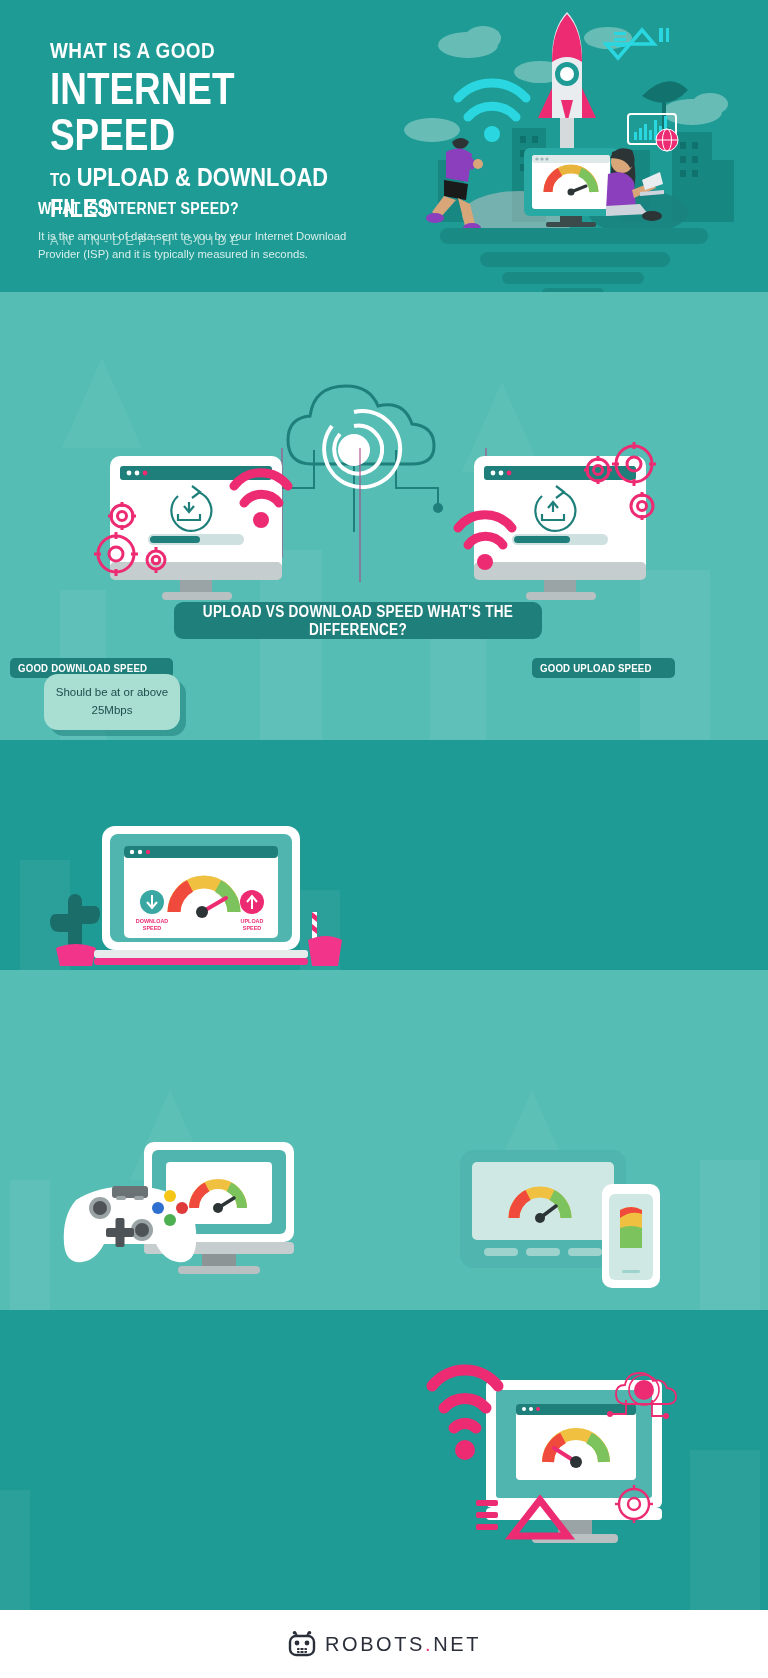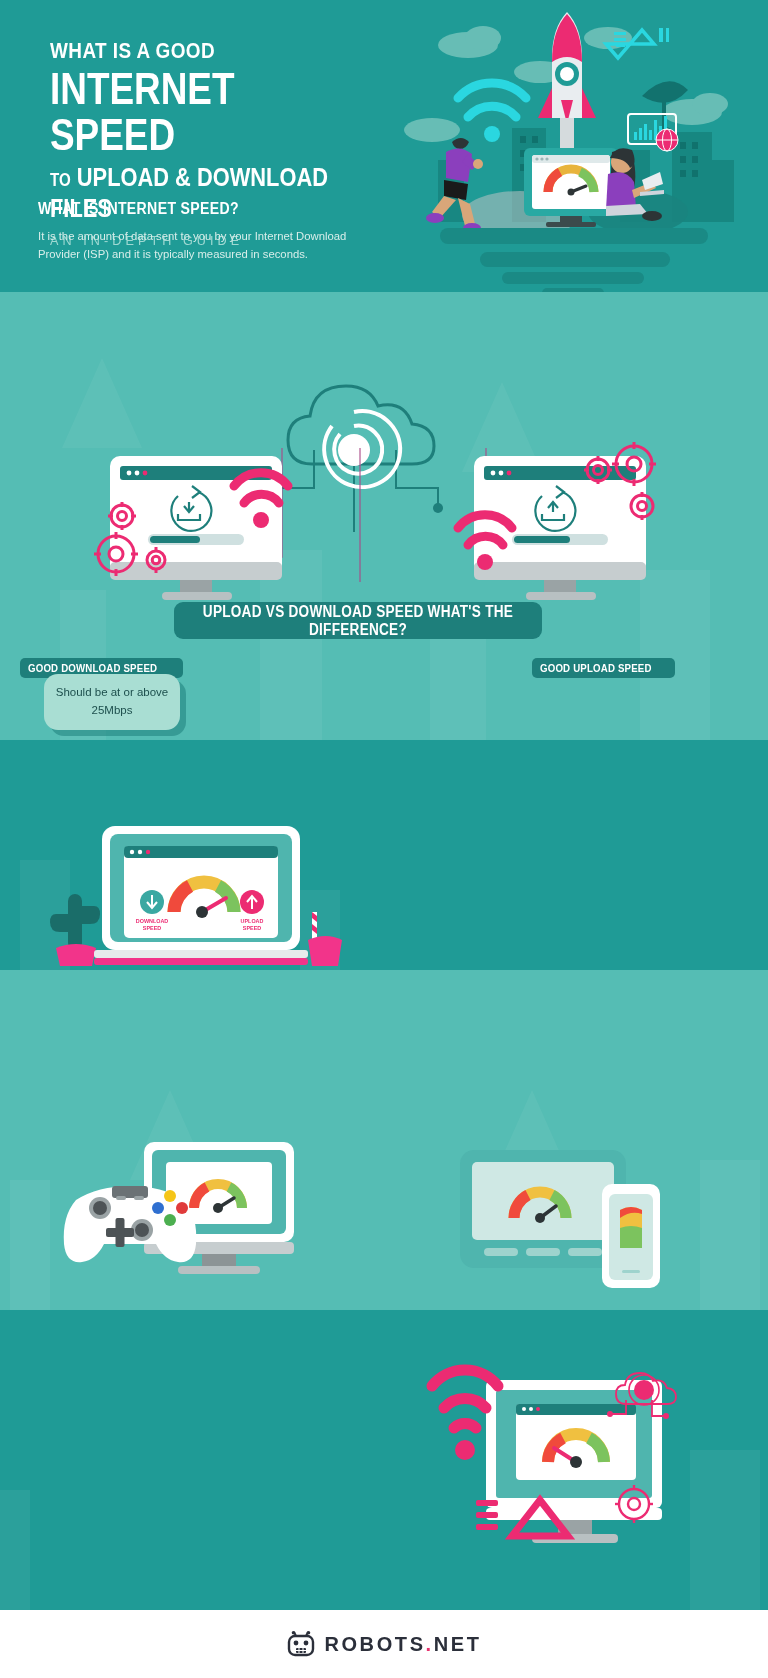--- a/index.html
+++ b/index.html
@@ -83,39 +83,39 @@
   }
 
   
   .tag {
     position: absolute; background: #1e7f7b; color:#fff; border-radius: 5px;
     font-family: "Liberation Sans Narrow","Liberation Sans",sans-serif;
     font-weight: 700; font-size: 11px; text-transform: uppercase;
     padding: 4px 8px; letter-spacing: 0.2px;
   }
   .tag span { display:block; transform: scaleX(0.88); transform-origin:left center; }
-  .tag-dl { left: 20px; top: 366px; padding-left: 8px; }
+  .tag-dl { left: 10px; top: 366px; padding-left: 8px; }
   .tag-ul { left: 532px; top: 366px; }
 
   .bubble {
     position:absolute; background:#a9ded3; border-radius: 14px;
     color:#1d4f4d; font-size: 11.5px; line-height:1.55; text-align:center;
     display:flex; align-items:center; justify-content:center; padding: 6px 10px;
     box-shadow: 6px 6px 0 rgba(30,127,123,0.55);
   }
   .bubble-dl { left: 44px; top: 382px; width: 136px; height: 56px; }
   .bubble-ul { left: 546px; top: 382px; width: 136px; height: 54px; }
 
   
   .footer-inner {
     position:absolute; left:0; top:1610px; width:768px; height:68px;
     display:flex; align-items:center; justify-content:center; gap: 8px;
   }
   .logo-word {
-    font-weight: 700; font-size: 20px; letter-spacing: 2.6px; color: #2b2f3a;
+    font-weight: 400; font-size: 20px; letter-spacing: 2.6px; color: #2b2f3a;
   }
   .logo-word .dot { color: #e8336d; }
 
   
   .ill { position: absolute; }
   svg { display:block; overflow: visible; }
 </style>
 </head>
 <body>
 

